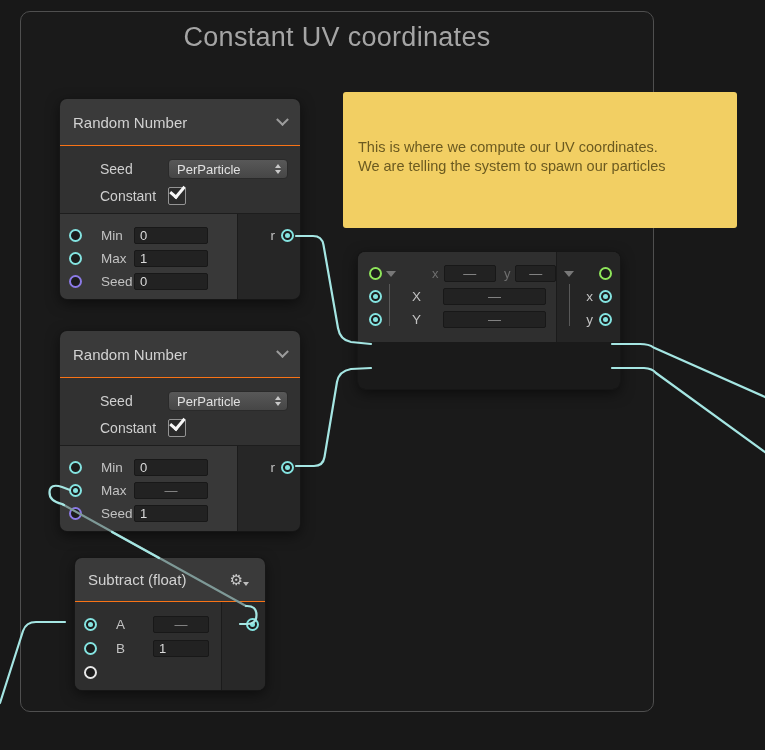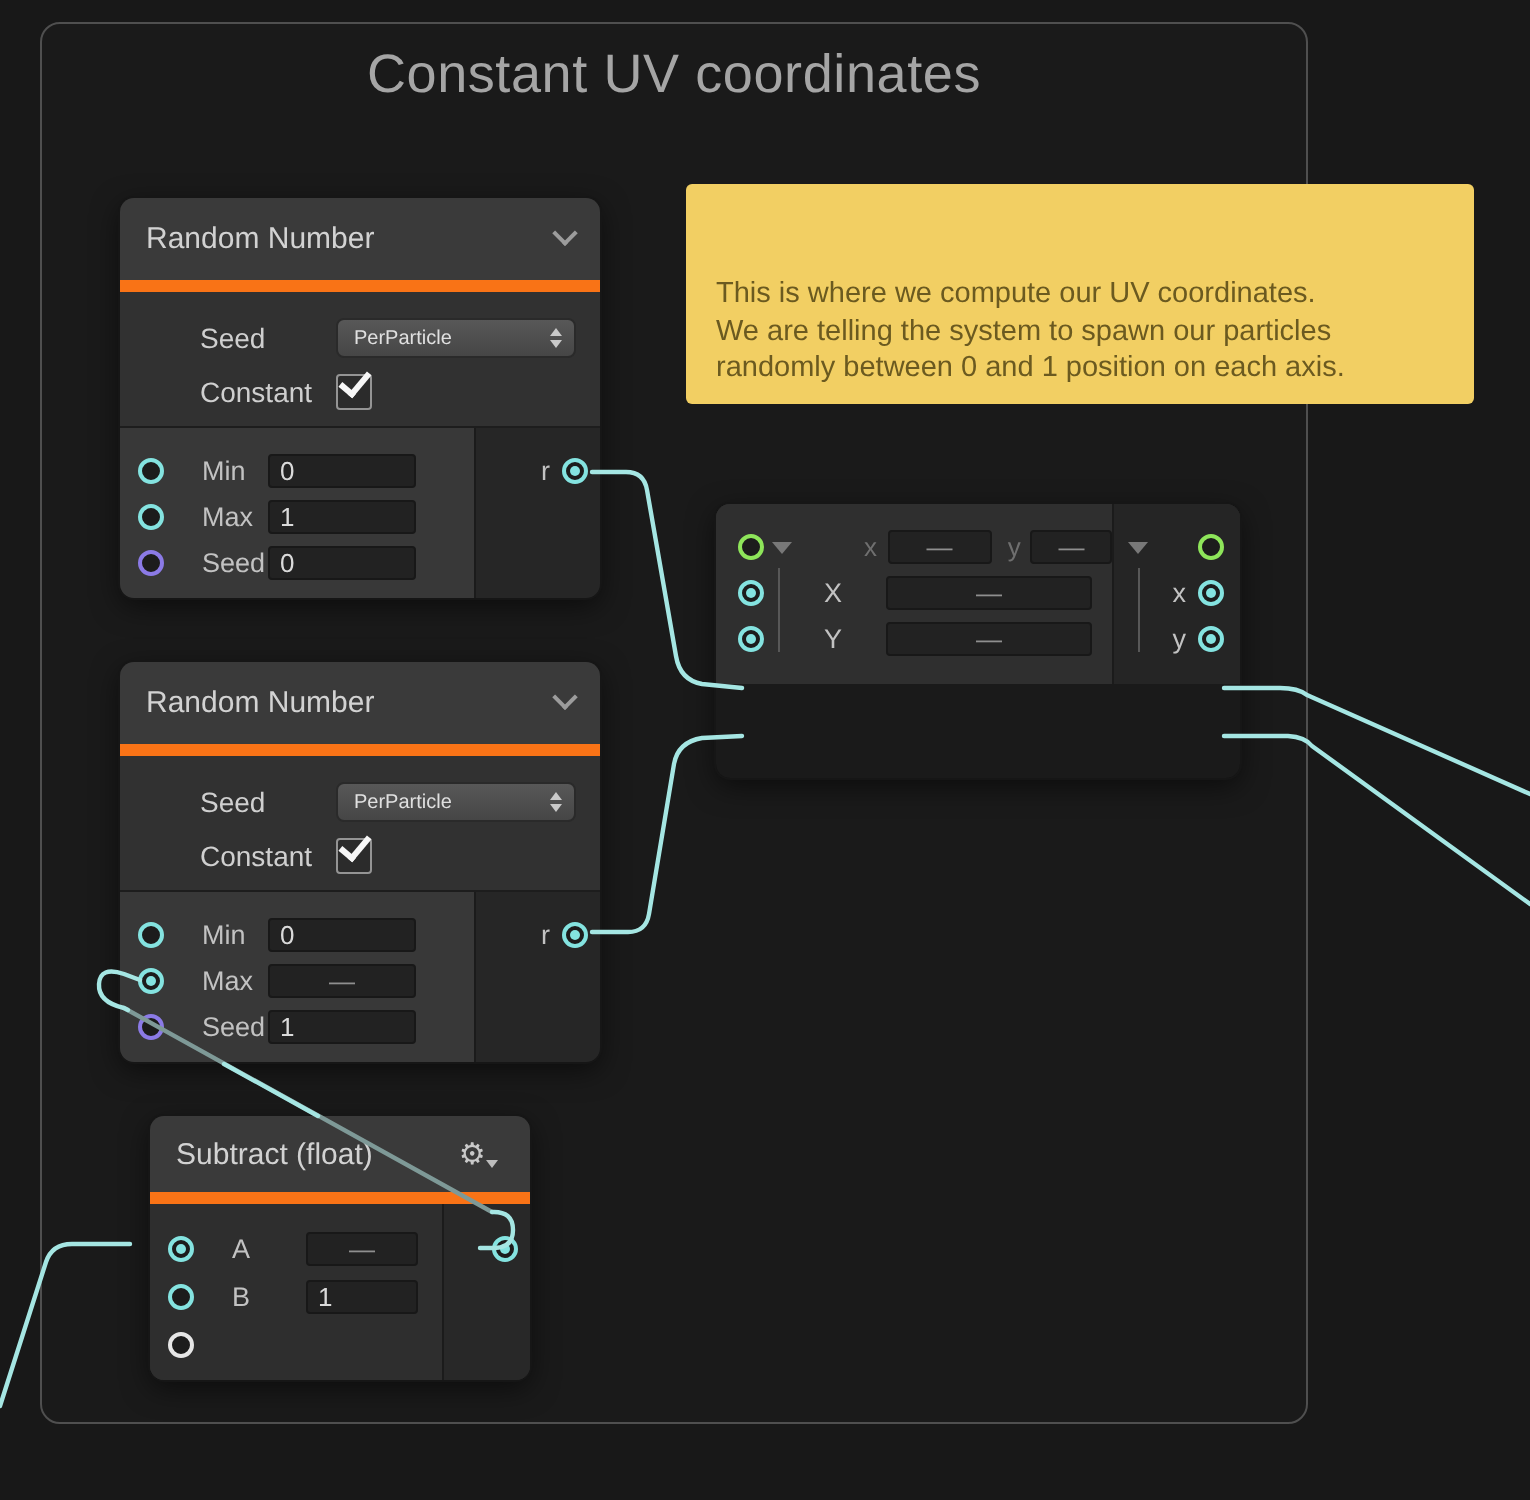--- a/index.html
+++ b/index.html
@@ -7,42 +7,42 @@
   *{box-sizing:border-box;}
 
   
   .frame{position:absolute;left:20px;top:11px;width:634px;height:701px;
     border:1px solid var(--frame-border,#4f4f4f);border-radius:10px;
     background:rgba(255,255,255,0.012);z-index:0;}
   .frame-title{position:absolute;left:20px;top:22px;width:634px;text-align:center;
     font-size:27px;letter-spacing:.3px;color:#a5a5a5;z-index:1;}
 
   
-  .note{position:absolute;left:343px;top:92px;width:394px;height:110px;
+  .note{position:absolute;left:343px;top:92px;width:394px;height:136px;
     background:var(--note-bg,#f2cf63);border-radius:3px;z-index:2;
     padding:46px 14px 0 15px;color:var(--note-text,#6b5a20);
     font-size:14.5px;line-height:18.5px;}
   .note span{display:block;}
 
   
   .node{position:absolute;border-radius:7px;overflow:hidden;z-index:3;
     box-shadow:0 0 0 1px #161616,0 4px 14px rgba(0,0,0,.55);}
   .nhead{height:47px;background:var(--node-header,#3a3a3a);display:flex;align-items:center;
-    padding:15px 13px;border-bottom:6px solid #f97316;gap:33px;}
+    padding:15px 13px;border-bottom:1px solid #f97316;gap:33px;}
   .ntitle{color:#d2d2d2;font-size:15px;white-space:nowrap;}
   .chev{margin-left:auto;width:9px;height:9px;border-right:2px solid #9c9c9c;
     border-bottom:2px solid #9c9c9c;transform:rotate(45deg) translate(-2px,-2px);flex:none;}
 
   .nsettings{height:68px;background:#313131;border-bottom:1px solid #1d1d1d;
     padding:12px 12px 0 40px;}
   .srow{display:flex;align-items:center;height:22px;margin-bottom:5px;}
   .slabel{display:inline-block;width:68px;color:#cfcfcf;font-size:14px;flex:none;}
   .dropdown{width:120px;height:20px;border-radius:4px;border:1px solid #2a2a2a;
     background:linear-gradient(#585858,#464646);display:flex;align-items:center;
-    padding:0 6px 0 8px;color:#e0e0e0;font-size:10px;justify-content:space-between;}
+    padding:0 6px 0 8px;color:#e0e0e0;font-size:13px;justify-content:space-between;}
   .updn{margin-left:auto;display:flex;flex-direction:column;align-items:center;gap:2px;}
   .updn i{display:block;width:0;height:0;border-left:3.5px solid transparent;border-right:3.5px solid transparent;}
   .updn .tu{border-bottom:4.5px solid #c9c9c9;}
   .updn .td{border-top:4.5px solid #c9c9c9;}
   .checkbox{width:18px;height:18px;background:#2b2b2b;border:1px solid #949494;
     border-radius:2px;position:relative;flex:none;}
   .checkbox.checked::after{content:"";position:absolute;left:4px;top:-5px;width:6px;height:12px;
     border-right:3px solid #f7f7f7;border-bottom:3px solid #f7f7f7;transform:rotate(40deg);}
 
   .nbody{position:relative;}
@@ -110,21 +110,20 @@
 </style>
 </head>
 <body>
 
 <div class="frame"></div>
 <div class="frame-title">Constant UV coordinates</div>
 
 <div class="note">
   <span>This is where we compute our UV coordinates.</span>
   <span>We are telling the system to spawn our particles</span>
-  <span>randomly between 0 and 1 position on each axis.</span>
 </div>
 
 <div class="node rn" style="left:60px;top:99px;">
   <div class="nhead">
     <span class="ntitle">Random Number</span>
     <span class="chev"></span>
   </div>
   <div class="nsettings">
     <div class="srow">
       <span class="slabel">Seed</span>

